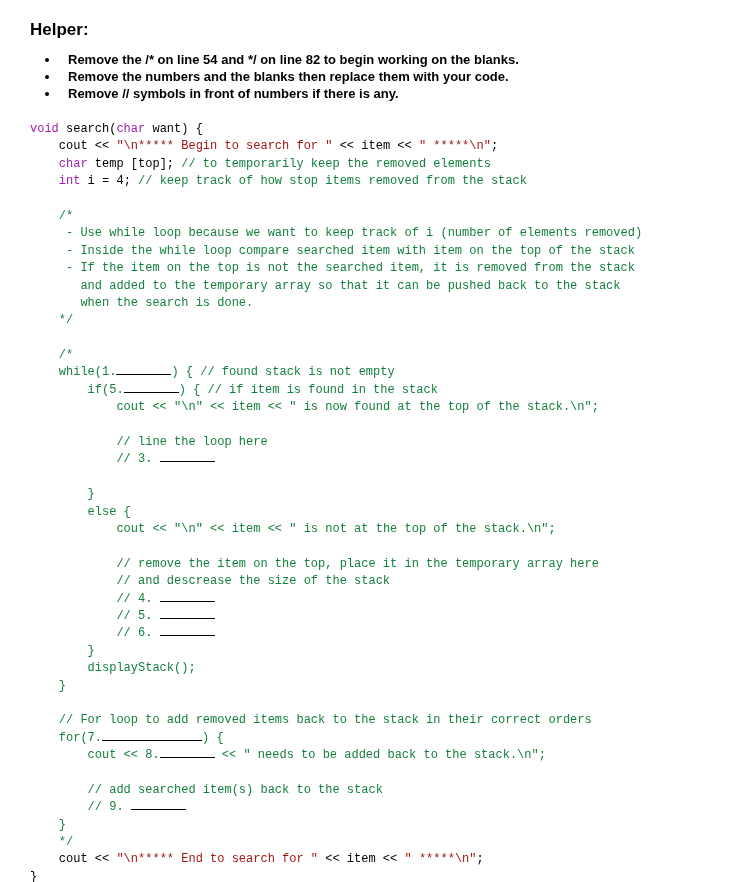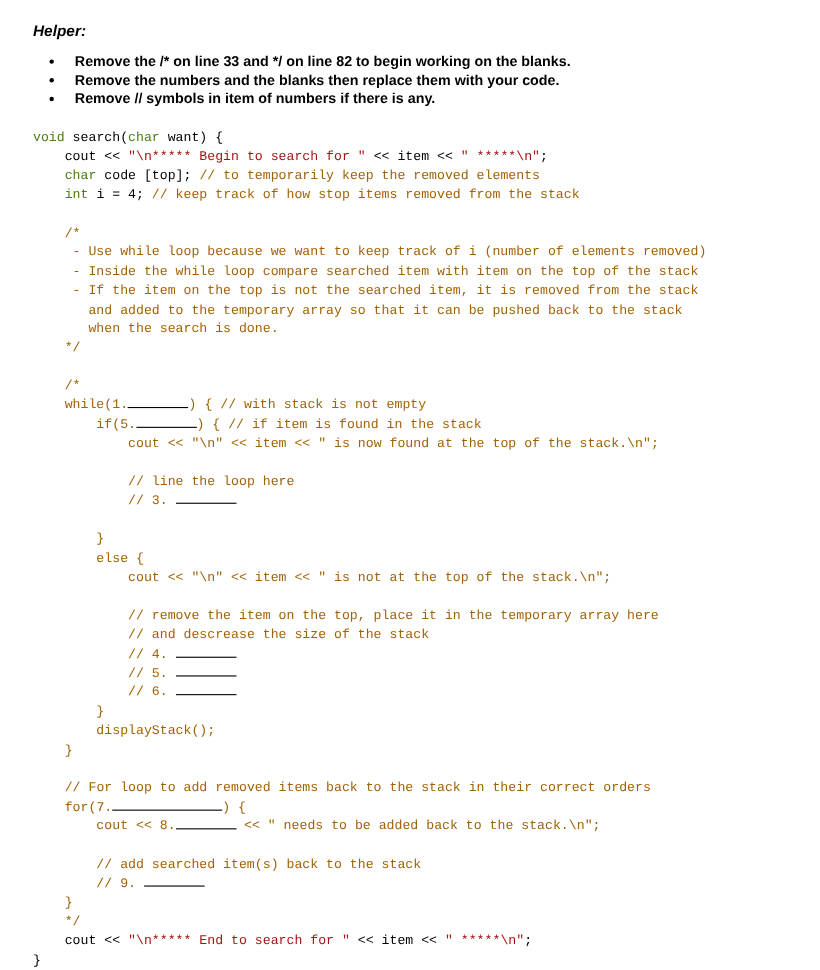--- a/index.html
+++ b/index.html
@@ -6,79 +6,78 @@
       font-family: Arial, sans-serif;
       font-size: 13px;
       margin: 0;
       padding: 20px 30px;
       color: #000;
       width: 685px;
     }
     .helper-title {
       font-weight: bold;
       margin-bottom: 12px;
-      font-size: 14px;
-      font-style: italic;
+      font-size: 17px;
     }
     ul.helper-list {
       margin: 0 0 20px 30px;
       padding: 0;
     }
     ul.helper-list li {
       font-weight: bold;
       font-size: 13px;
       margin-bottom: 2px;
       padding-left: 8px;
     }
     pre.code {
       font-family: "Courier New", Courier, monospace;
       font-size: 12px;
       line-height: 1.45;
       margin: 0;
       white-space: pre;
     }
-    .kw { color: #4d7c0f; }
+    .kw { color: #a21caf; }
     .str { color: #a31515; }
-    .com { color: #a16207; }
+    .com { color: #15803d; }
     .blank {
       display: inline-block;
       border-bottom: 1px solid #000;
       width: 55px;
       vertical-align: baseline;
       line-height: 0.8;
     }
     .blank-wide {
       width: 100px;
     }
   </style>
 </head>
 <body>
 
 <div class="helper-title">Helper:</div>
 <ul class="helper-list">
-  <li>Remove the /* on line 33 and */ on line 82 to begin working on the blanks.</li>
+  <li>Remove the /* on line 54 and */ on line 82 to begin working on the blanks.</li>
   <li>Remove the numbers and the blanks then replace them with your code.</li>
-  <li>Remove // symbols in item of numbers if there is any.</li>
+  <li>Remove // symbols in front of numbers if there is any.</li>
 </ul>
 
 <pre class="code"><span class="kw">void</span><span> search(</span><span class="kw">char</span><span> want) {</span>
 <span>    cout &lt;&lt; </span><span class="str">"\n***** Begin to search for "</span><span> &lt;&lt; item &lt;&lt; </span><span class="str">" *****\n"</span><span>;</span>
-    <span class="kw">char</span><span> code [top]; </span><span class="com">// to temporarily keep the removed elements</span>
+    <span class="kw">char</span><span> temp [top]; </span><span class="com">// to temporarily keep the removed elements</span>
     <span class="kw">int</span><span> i = 4; </span><span class="com">// keep track of how stop items removed from the stack</span>
 
     <span class="com">/*</span>
 <span class="com">     - Use while loop because we want to keep track of i (number of elements removed)</span>
 <span class="com">     - Inside the while loop compare searched item with item on the top of the stack</span>
 <span class="com">     - If the item on the top is not the searched item, it is removed from the stack</span>
 <span class="com">       and added to the temporary array so that it can be pushed back to the stack</span>
 <span class="com">       when the search is done.</span>
     <span class="com">*/</span>
 
     <span class="com">/*</span>
-<span class="com"><span>    while(1.</span><span class="blank"></span><span>) { </span><span>// with stack is not empty</span></span>
+<span class="com"><span>    while(1.</span><span class="blank"></span><span>) { </span><span>// found stack is not empty</span></span>
 <span class="com"><span>        if(5.</span><span class="blank"></span><span>) { </span><span>// if item is found in the stack</span></span>
 <span class="com"><span>            cout &lt;&lt; </span><span>"\n"</span><span> &lt;&lt; item &lt;&lt; </span><span>" is now found at the top of the stack.\n"</span><span>;</span></span>
 
 <span class="com">            <span>// line the loop here</span></span>
 <span class="com">            <span>// 3. </span><span class="blank"></span></span>
 
 <span class="com">        }</span>
 <span class="com"><span>        </span><span>else</span><span> {</span></span>
 <span class="com"><span>            cout &lt;&lt; </span><span>"\n"</span><span> &lt;&lt; item &lt;&lt; </span><span>" is not at the top of the stack.\n"</span><span>;</span></span>
 

